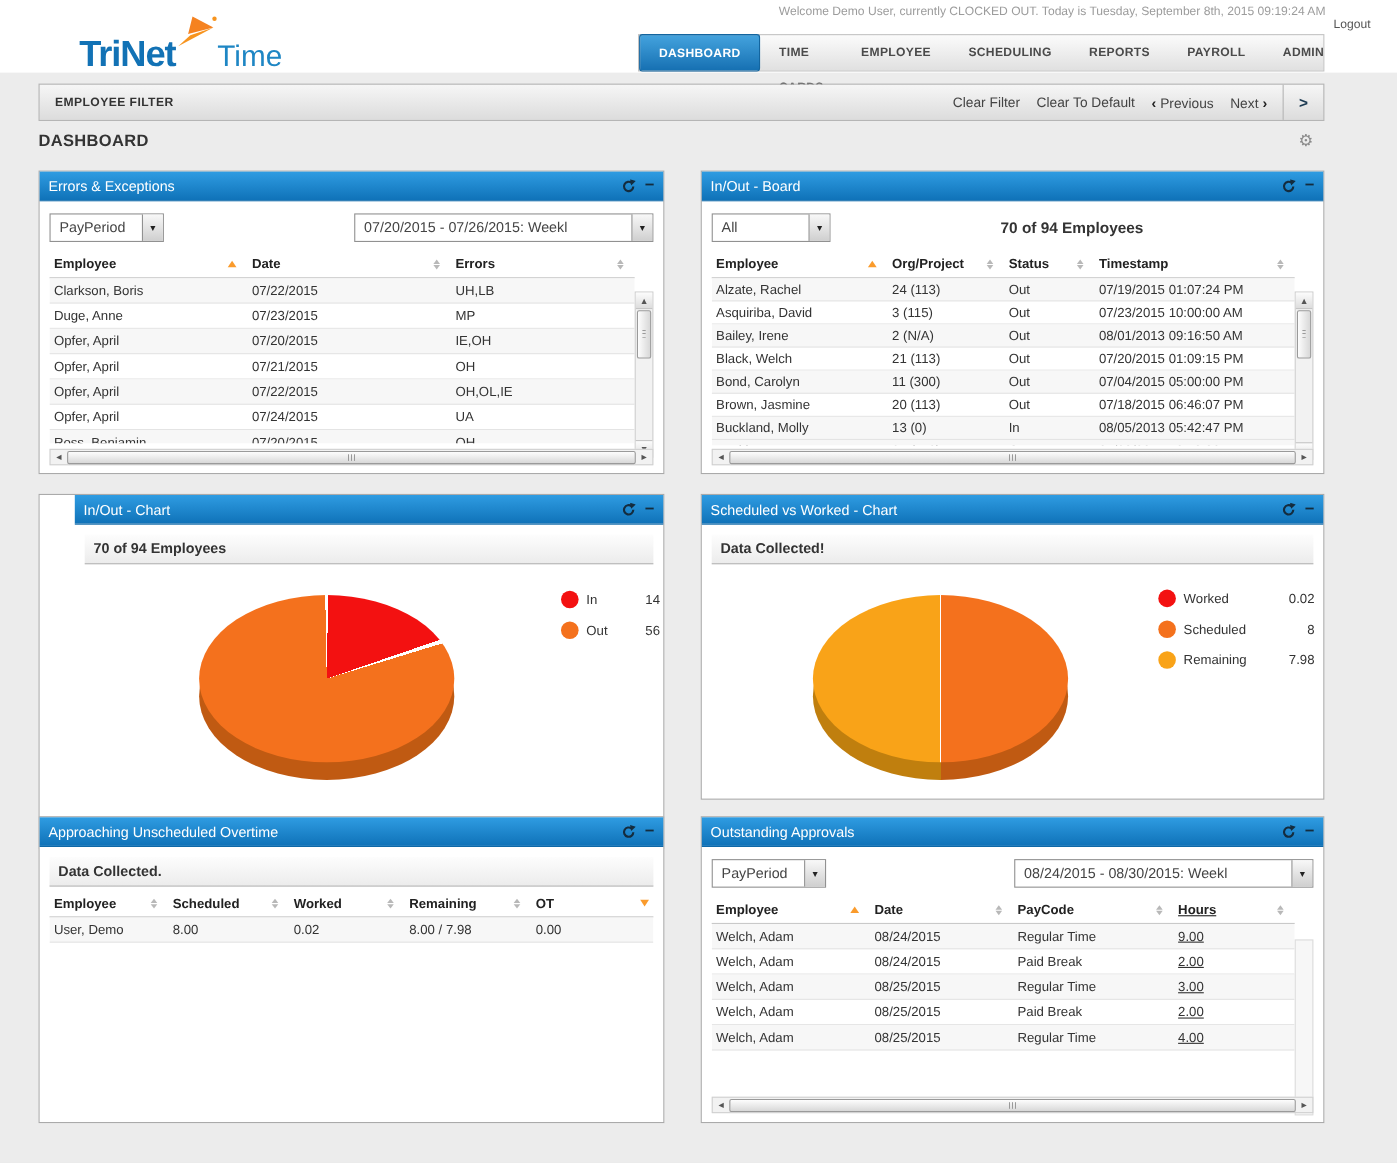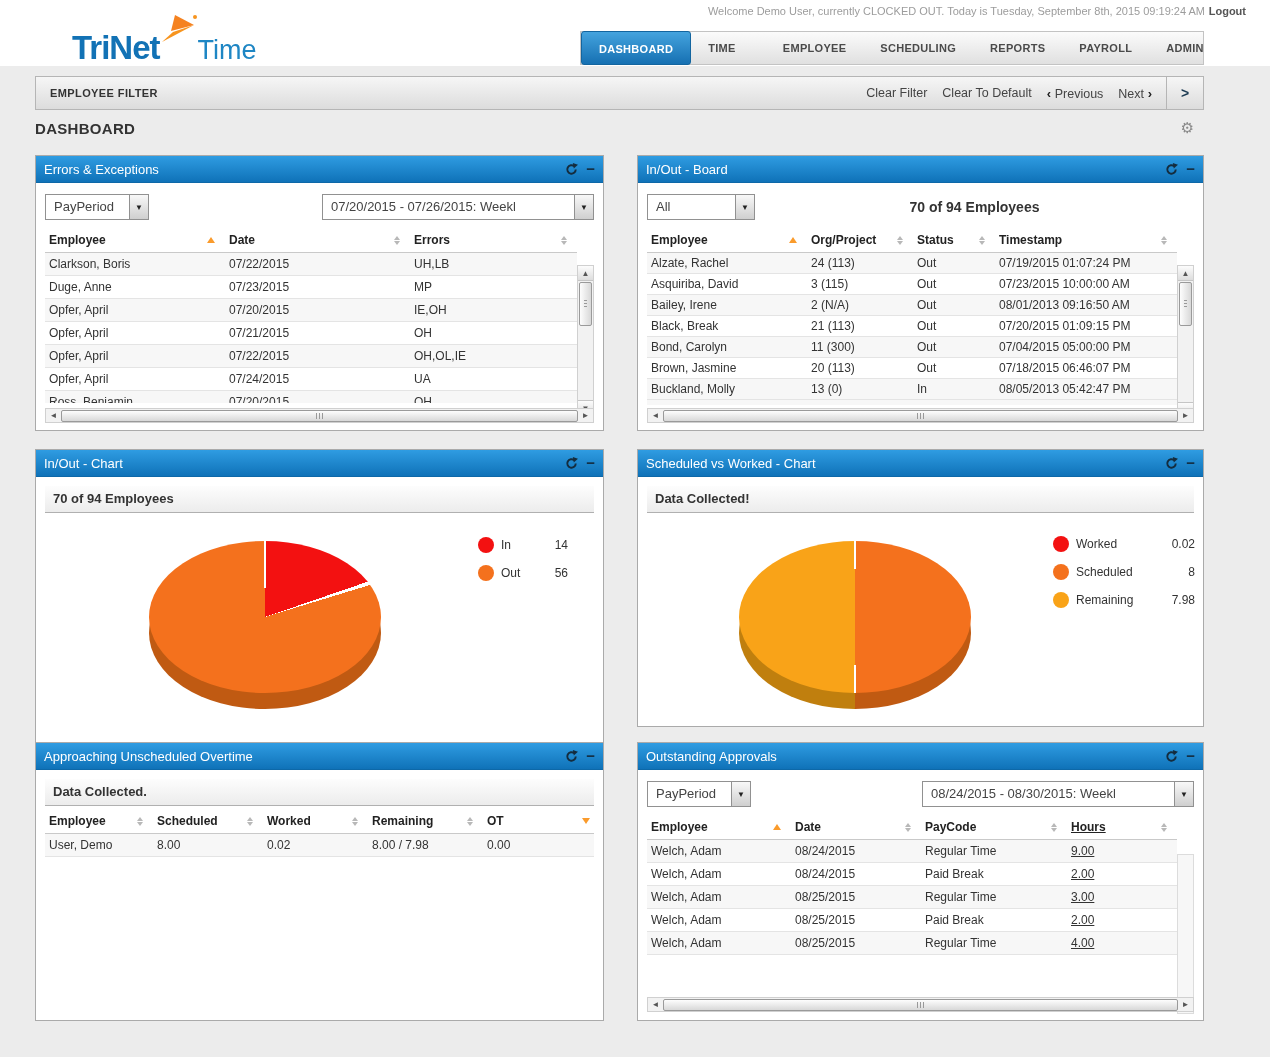--- a/index.html
+++ b/index.html
@@ -6,21 +6,21 @@
     --accent_blue:#1a7ab8; --hdr_top:#2f9ce2; --hdr_bot:#0f72b8;
     --pie_red:#f31111; --pie_orange:#f4711d; --pie_amber:#f9a318;
     --pie_orange_dark:#c05a12; --pie_amber_dark:#c07f0e; --pie_red_dark:#a50d05;
     --sort_orange:#fa9b2c; --logo_blue:#1272b5; --logo_orange:#f7941e;
   }
   *{margin:0;padding:0;box-sizing:border-box;}
   body{font-family:"Liberation Sans",sans-serif;background:#ececec;}
   .screen{position:relative;width:1270px;height:1057px;background:#ececec;overflow:hidden;}
   .topwhite{position:absolute;left:0;top:0;width:1270px;height:66px;background:#fff;}
   .welcome-row{position:absolute;top:5px;right:65px;font-size:11px;color:#9c9c9c;}
-  .logout{position:absolute;top:5px;right:24px;font-size:11px;color:#555;font-weight:bold;cursor:pointer;}
+  .logout{position:absolute;top:16px;right:24px;font-size:11px;color:#555;font-weight:normal;cursor:pointer;}
   .logo{position:absolute;left:35px;top:14px;display:flex;align-items:flex-end;}
   .logo-brand{font-size:33px;font-weight:bold;color:var(--logo_blue);letter-spacing:-1px;line-height:1;margin-left:37px;}
   .logo-mark{margin:0 2px 14px 2px;}
   .logo-product{font-size:27px;color:#1e86c4;line-height:1;margin-left:-2px;}
   .navbar{position:absolute;left:580px;top:31px;width:624px;height:34px;background:linear-gradient(#fbfbfb,#e0e0e0);border:1px solid #c3c3c3;display:flex;}
   .tab{height:32px;line-height:32px;padding:0 17px;font-size:11px;font-weight:bold;color:#4a4a4a;letter-spacing:.3px;cursor:pointer;}
   .tab.active{background:linear-gradient(#44a3de,#1670b2);color:#fff;border-radius:3px;margin:-1px 0;height:34px;line-height:34px;border:1px solid #13659f;}
   .filterbar{position:absolute;left:35px;top:76px;width:1169px;height:34px;background:linear-gradient(#f6f6f6,#dcdcdc);border:1px solid #b5b5b5;display:flex;align-items:center;}
   .filterbar .ftitle{font-size:11px;font-weight:bold;color:#333;letter-spacing:.4px;margin-left:14px;}
   .f-actions{margin-left:auto;display:flex;align-items:center;gap:15px;font-size:12.5px;color:#444;}
@@ -294,21 +294,21 @@
             <div class="td c3">Out</div>
             <div class="td c4">07/23/2015 10:00:00 AM</div>
           </div>
         <div class="tr" style="height:21px;">
             <div class="td c1">Bailey, Irene</div>
             <div class="td c2">2 (N/A)</div>
             <div class="td c3">Out</div>
             <div class="td c4">08/01/2013 09:16:50 AM</div>
           </div>
         <div class="tr" style="height:21px;">
-            <div class="td c1">Black, Break</div>
+            <div class="td c1">Black, Welch</div>
             <div class="td c2">21 (113)</div>
             <div class="td c3">Out</div>
             <div class="td c4">07/20/2015 01:09:15 PM</div>
           </div>
         <div class="tr" style="height:21px;">
             <div class="td c1">Bond, Carolyn</div>
             <div class="td c2">11 (300)</div>
             <div class="td c3">Out</div>
             <div class="td c4">07/04/2015 05:00:00 PM</div>
           </div>
@@ -339,21 +339,21 @@
         <span class="vbtn bot">▼</span>
       </div>
       <div class="hscroll" style="left:9px;right:9px;bottom:7px;">
         <span class="hbtn">◄</span>
         <span class="hthumb"></span>
         <span class="hbtn">►</span>
       </div>
     </div>
   </section>
 
-  <section class="panel" style="left:35px;top:449px;width:569px;height:323px;">
+  <section class="panel" style="left:35px;top:449px;width:569px;height:323px;padding-left:32px;">
     <header class="panel-hd">
       <span class="panel-title">In/Out - Chart</span>
       <span class="panel-tools">
         <span class="tool">
             <svg width="13" height="13" viewBox="0 0 20 20">
               <path d="M16.5 10a6.5 6.5 0 1 1-2.2-4.9" fill="none" stroke="#142c3e" stroke-width="3"></path>
               <polygon points="12,0 20,2.5 13.5,8.5" fill="#142c3e"></polygon>
             </svg>
           </span>
         <span class="tool minimize">−</span>

